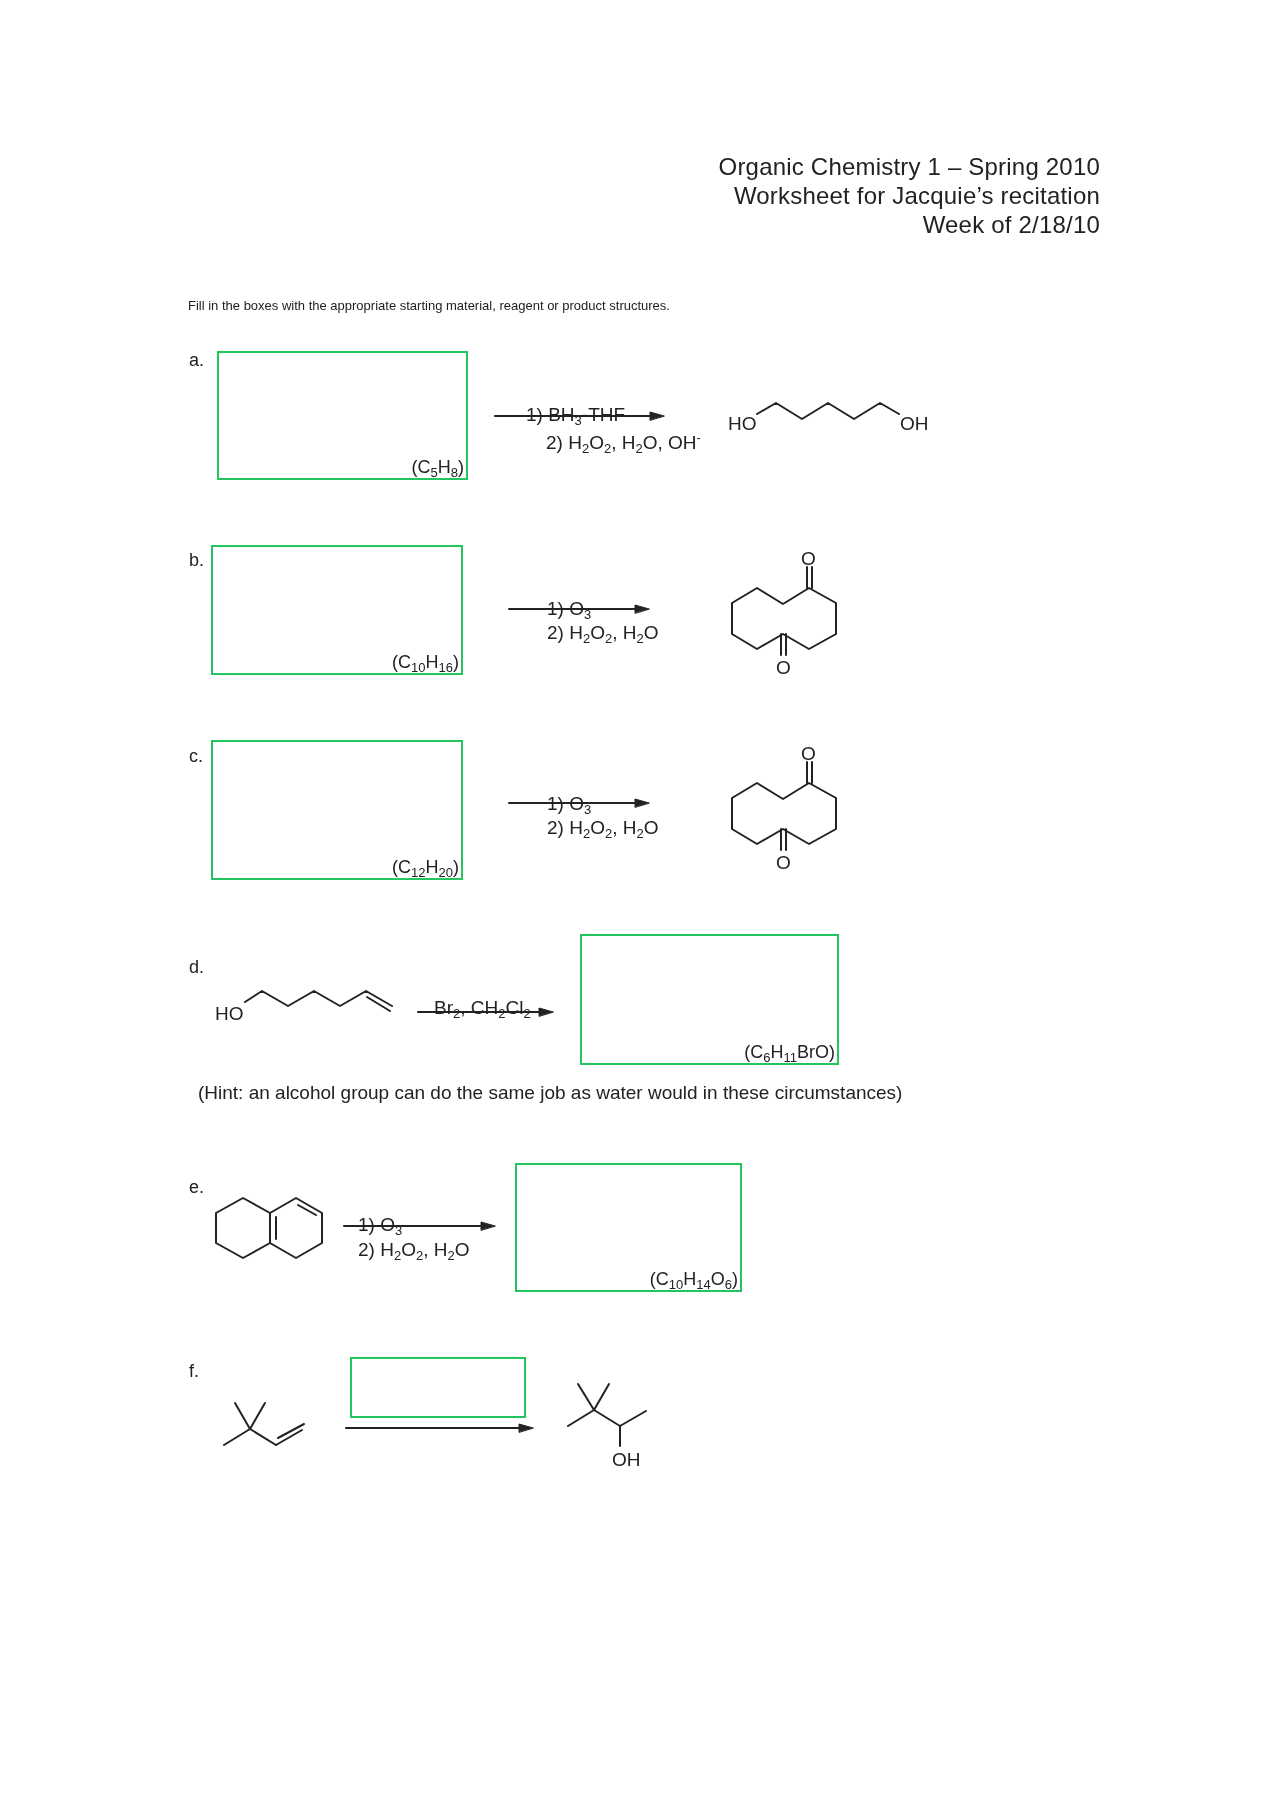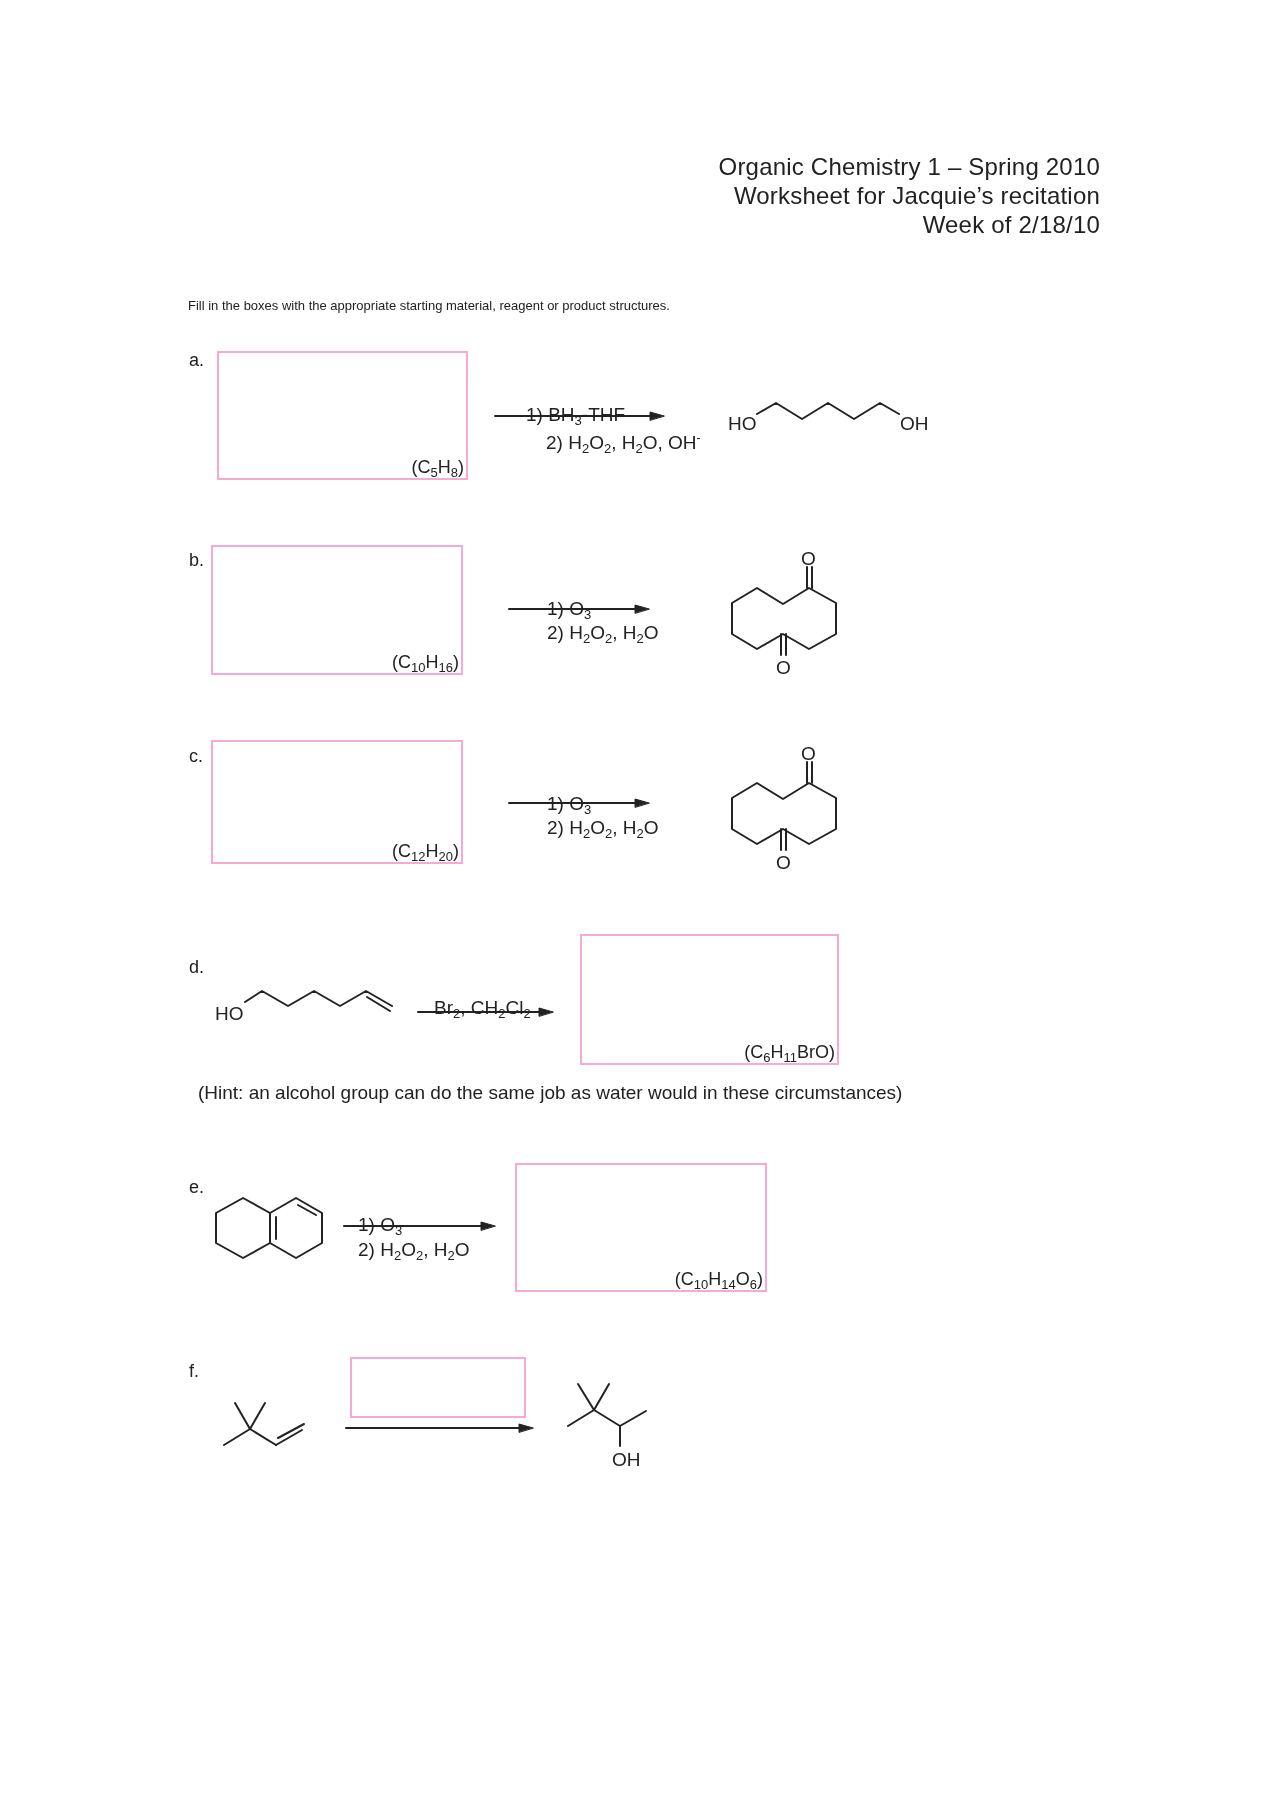--- a/index.html
+++ b/index.html
@@ -4,21 +4,21 @@
 <style>
   html, body { margin: 0; padding: 0; background: #ffffff; }
   body { width: 1280px; height: 1811px; position: relative; overflow: hidden; color: #1a1a1a; }
   .abs { position: absolute; }
   .hdr { font-family: "Liberation Sans", sans-serif; font-size: 24px; line-height: 29px; text-align: right; right: 180px; top: 152px; color: #222; letter-spacing: 0.2px; }
   .instr { font-family: "Liberation Sans", sans-serif; font-size: 13px; left: 188px; top: 298px; color: #222; }
   .lbl { font-family: "Liberation Sans", sans-serif; font-size: 18px; color: #222; }
   .chem { font-family: "Liberation Sans", sans-serif; font-size: 19px; color: #222; white-space: nowrap; margin-top: 10px; }
   .chem sub { font-size: 13px; vertical-align: -4px; line-height: 0; }
   .chem sup { font-size: 12px; vertical-align: 7px; line-height: 0; }
-  .box { position: absolute; border: 2px solid #f9a8d4; box-sizing: border-box; background: #fff; }
+  .box { position: absolute; border: 2px solid #22c55e; box-sizing: border-box; background: #fff; }
   .formula { position: absolute; right: 2px; bottom: 0px; font-family: "Liberation Sans", sans-serif; font-size: 18px; color: #222; white-space: nowrap; }
   .formula sub { font-size: 13px; vertical-align: -4px; line-height: 0; }
   .hint { font-family: "Liberation Sans", sans-serif; font-size: 19px; left: 198px; top: 1082px; color: #222; }
   svg.struct { position: absolute; left: 0; top: 0; overflow: visible; }
   svg line, svg polyline, svg polygon { stroke: #222; stroke-width: 2; fill: none; stroke-linecap: round; stroke-linejoin: round; }
   svg .head { fill: #222; stroke: #222; stroke-width: 1; }
   svg text { font-family: "Liberation Sans", sans-serif; font-size: 19px; fill: #222; }
 </style>
 </head>
 <body>
@@ -39,37 +39,37 @@
 <div class="abs chem" style="left:546px; top:422px;"><span>2) H</span><sub>2</sub><span>O</span><sub>2</sub><span>, H</span><sub>2</sub><span>O, OH</span><sup>-</sup></div>
 
 <div class="abs lbl" style="left:189px; top:550px;">b.</div>
 <div class="box" style="left:211px; top:545px; width:252px; height:130px;">
   <span class="formula">(<span>C</span><sub>10</sub><span>H</span><sub>16</sub>)</span>
 </div>
 <div class="abs chem" style="left:547px; top:588px;"><span>1) O</span><sub>3</sub></div>
 <div class="abs chem" style="left:547px; top:612px;"><span>2) H</span><sub>2</sub><span>O</span><sub>2</sub><span>, H</span><sub>2</sub><span>O</span></div>
 
 <div class="abs lbl" style="left:189px; top:746px;">c.</div>
-<div class="box" style="left:211px; top:740px; width:252px; height:124px;">
+<div class="box" style="left:211px; top:740px; width:252px; height:140px;">
   <span class="formula">(<span>C</span><sub>12</sub><span>H</span><sub>20</sub>)</span>
 </div>
 <div class="abs chem" style="left:547px; top:783px;"><span>1) O</span><sub>3</sub></div>
 <div class="abs chem" style="left:547px; top:807px;"><span>2) H</span><sub>2</sub><span>O</span><sub>2</sub><span>, H</span><sub>2</sub><span>O</span></div>
 
 <div class="abs lbl" style="left:189px; top:957px;">d.</div>
 <div class="abs chem" style="left:434px; top:987px;"><span>Br</span><sub>2</sub><span>, CH</span><sub>2</sub><span>Cl</span><sub>2</sub></div>
 <div class="box" style="left:580px; top:934px; width:259px; height:131px;">
   <span class="formula">(<span>C</span><sub>6</sub><span>H</span><sub>11</sub><span>BrO</span>)</span>
 </div>
 <div class="abs hint">(Hint: an alcohol group can do the same job as water would in these circumstances)</div>
 
 <div class="abs lbl" style="left:189px; top:1177px;">e.</div>
 <div class="abs chem" style="left:358px; top:1204px;"><span>1) O</span><sub>3</sub></div>
 <div class="abs chem" style="left:358px; top:1229px;"><span>2) H</span><sub>2</sub><span>O</span><sub>2</sub><span>, H</span><sub>2</sub><span>O</span></div>
-<div class="box" style="left:515px; top:1163px; width:252px; height:129px;">
+<div class="box" style="left:515px; top:1163px; width:227px; height:129px;">
   <span class="formula">(<span>C</span><sub>10</sub><span>H</span><sub>14</sub><span>O</span><sub>6</sub>)</span>
 </div>
 
 <div class="abs lbl" style="left:189px; top:1361px;">f.</div>
 <div class="box" style="left:350px; top:1357px; width:176px; height:61px;"></div>
 
 <svg class="struct" width="1280" height="1811">
 
   <g>
     <line x1="495" y1="416" x2="655" y2="416"></line>

